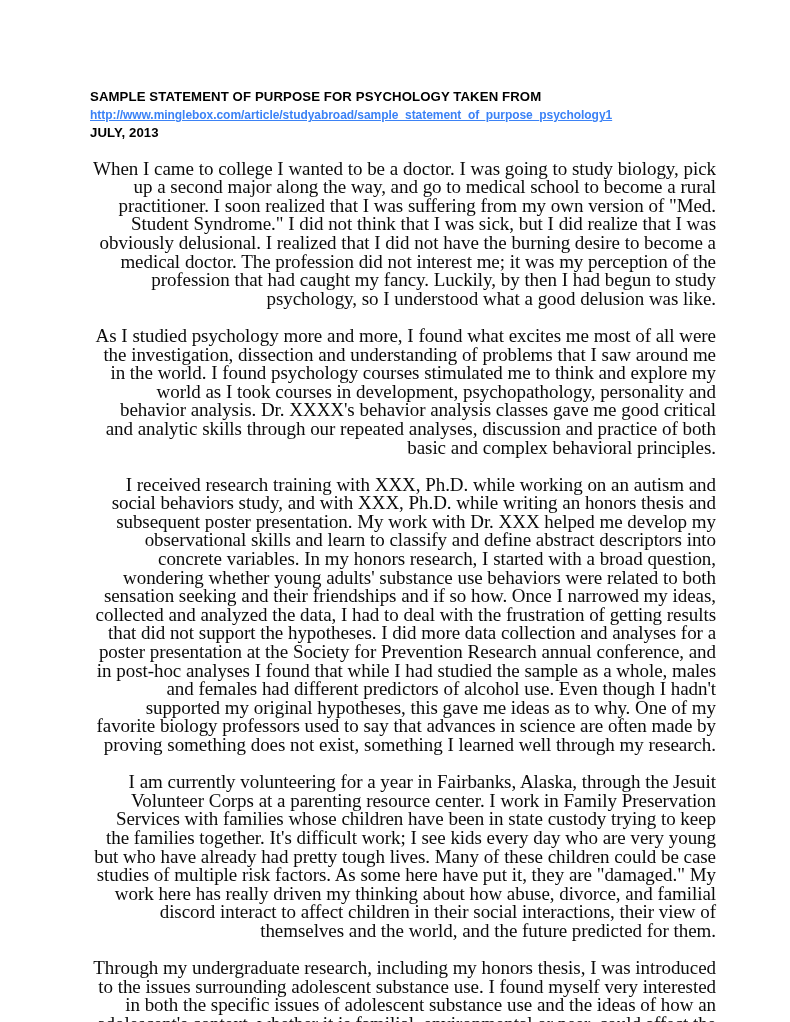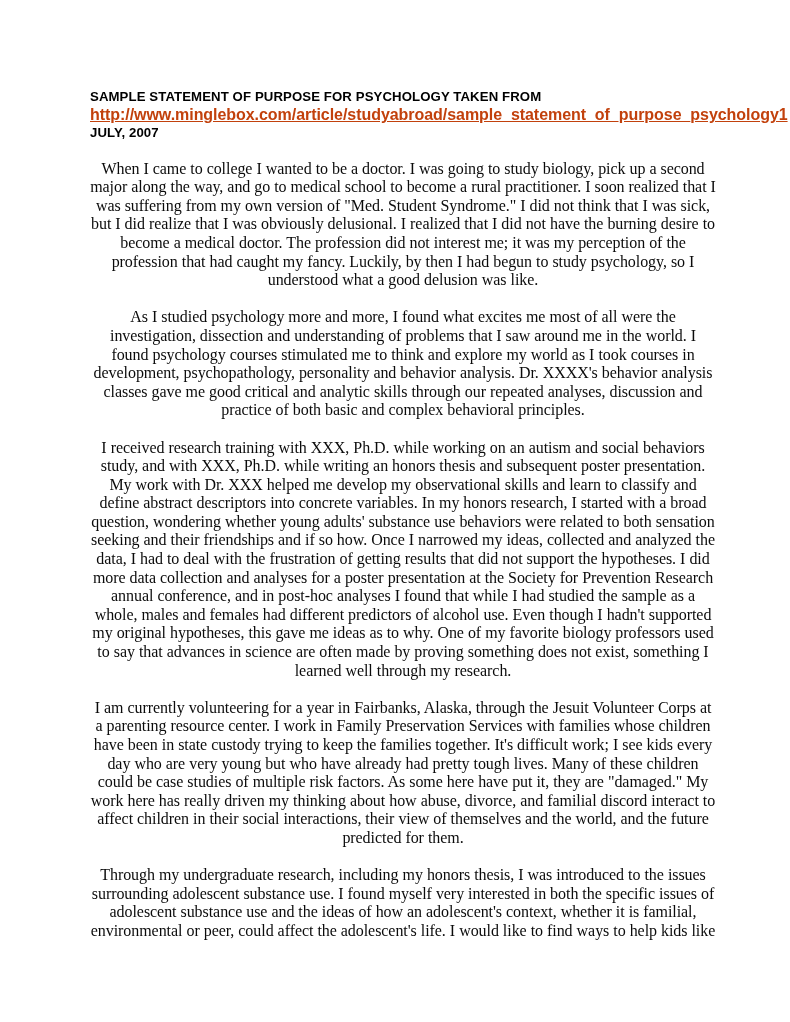--- a/index.html
+++ b/index.html
@@ -42,64 +42,64 @@
     color: #000000;
   }
 
   .doc-title {
     display: block;
     white-space: nowrap;
   }
 
   .doc-url {
     display: block;
-    color: #c2410c;
+    color: #3b82f6;
     text-decoration: underline;
     text-underline-offset: 1px;
     white-space: nowrap;
-    font-size: 16px;
+    font-size: 12px;
     letter-spacing: -0.05px;
     cursor: pointer;
   }
 
   .doc-date {
     display: block;
     white-space: nowrap;
   }
 
   
   .body-block {
     margin-top: 17px;
   }
 
   .para {
     font-family: "Liberation Serif", "DejaVu Serif", serif;
-    font-size: 16px;
+    font-size: 19px;
     line-height: 18.6px;
-    text-align: center;
+    text-align: right;
     margin: 0 0 18.6px 0;
     color: #0b0b0b;
     letter-spacing: -0.06px;
     word-spacing: 0.1px;
   }
 
   .para:last-child {
     margin-bottom: 12px;
   }
 </style>
 </head>
 <body>
 
 <div id="page">
   <div id="content">
 
     <div class="header-block">
       <span class="doc-title">SAMPLE STATEMENT OF PURPOSE FOR PSYCHOLOGY TAKEN FROM</span>
       <a class="doc-url">http://www.minglebox.com/article/studyabroad/sample_statement_of_purpose_psychology1</a>
-      <span class="doc-date">JULY, 2007</span>
+      <span class="doc-date">JULY, 2013</span>
     </div>
 
     <div class="body-block">
       <p class="para">When I came to college I wanted to be a doctor. I was going to study biology, pick up a second major along the way, and go to medical school to become a rural practitioner. I soon realized that I was suffering from my own version of "Med. Student Syndrome." I did not think that I was sick, but I did realize that I was obviously delusional. I realized that I did not have the burning desire to become a medical doctor. The profession did not interest me; it was my perception of the profession that had caught my fancy. Luckily, by then I had begun to study psychology, so I understood what a good delusion was like.</p>
       <p class="para">As I studied psychology more and more, I found what excites me most of all were the investigation, dissection and understanding of problems that I saw around me in the world. I found psychology courses stimulated me to think and explore my world as I took courses in development, psychopathology, personality and behavior analysis. Dr. XXXX's behavior analysis classes gave me good critical and analytic skills through our repeated analyses, discussion and practice of both basic and complex behavioral principles.</p>
       <p class="para">I received research training with XXX, Ph.D. while working on an autism and social behaviors study, and with XXX, Ph.D. while writing an honors thesis and subsequent poster presentation. My work with Dr. XXX helped me develop my observational skills and learn to classify and define abstract descriptors into concrete variables. In my honors research, I started with a broad question, wondering whether young adults' substance use behaviors were related to both sensation seeking and their friendships and if so how. Once I narrowed my ideas, collected and analyzed the data, I had to deal with the frustration of getting results that did not support the hypotheses. I did more data collection and analyses for a poster presentation at the Society for Prevention Research annual conference, and in post-hoc analyses I found that while I had studied the sample as a whole, males and females had different predictors of alcohol use. Even though I hadn't supported my original hypotheses, this gave me ideas as to why. One of my favorite biology professors used to say that advances in science are often made by proving something does not exist, something I learned well through my research.</p>
       <p class="para">I am currently volunteering for a year in Fairbanks, Alaska, through the Jesuit Volunteer Corps at a parenting resource center. I work in Family Preservation Services with families whose children have been in state custody trying to keep the families together. It's difficult work; I see kids every day who are very young but who have already had pretty tough lives. Many of these children could be case studies of multiple risk factors. As some here have put it, they are "damaged." My work here has really driven my thinking about how abuse, divorce, and familial discord interact to affect children in their social interactions, their view of themselves and the world, and the future predicted for them.</p>
       <p class="para">Through my undergraduate research, including my honors thesis, I was introduced to the issues surrounding adolescent substance use. I found myself very interested in both the specific issues of adolescent substance use and the ideas of how an adolescent's context, whether it is familial, environmental or peer, could affect the adolescent's life. I would like to find ways to help kids like</p>
     </div>
 

